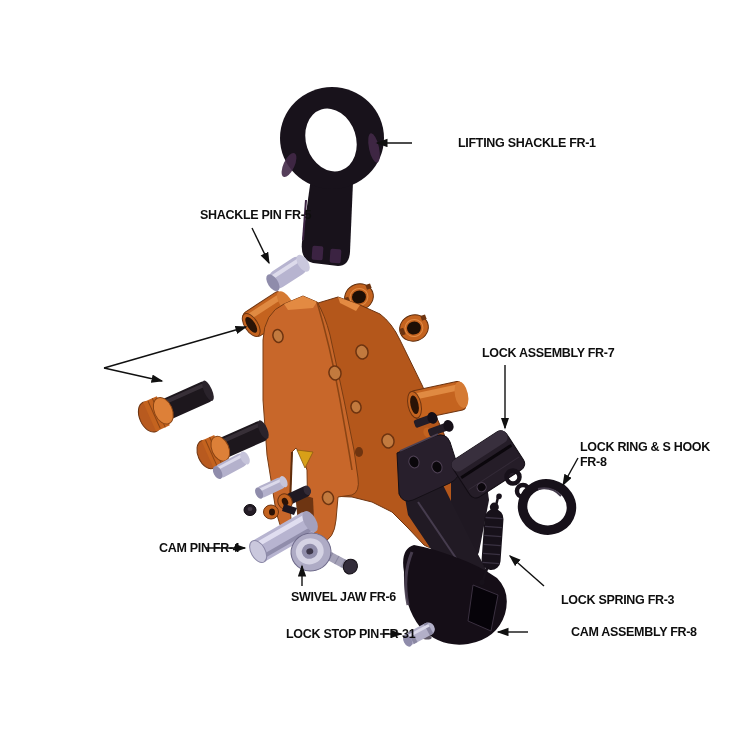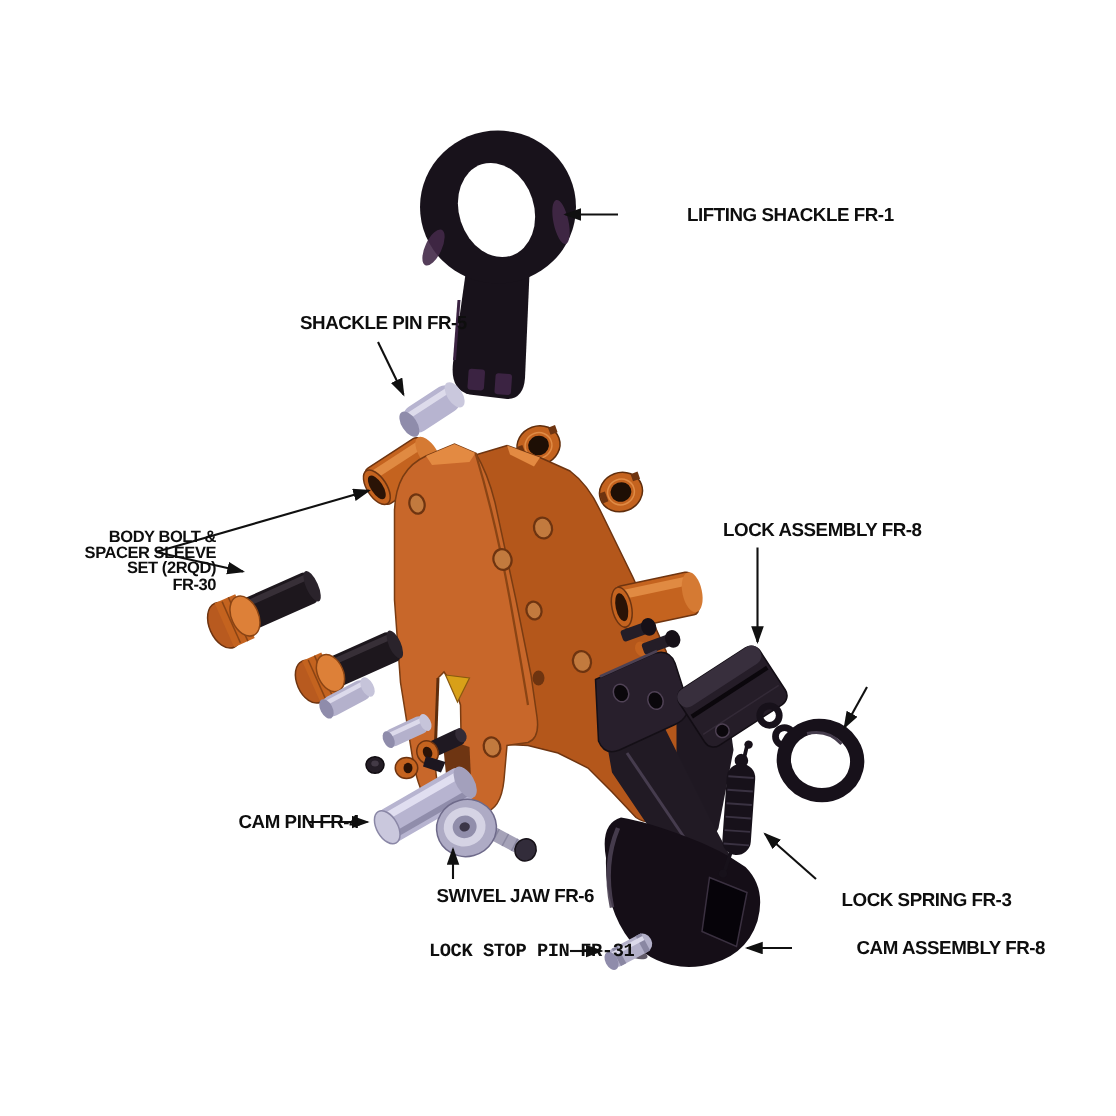--- a/index.html
+++ b/index.html
@@ -244,45 +244,43 @@
 </svg>
 
   <div class="lbl" style="left:416px;top:136px;">
     <span class="ln">LIFTING SHACKLE FR-1</span>
   </div>
 
   <div class="lbl" style="left:158px;top:208px;">
     <span class="ln">SHACKLE PIN FR-5</span>
   </div>
 
-  <div class="lbl block4" style="left:8px;top:353px;">
-    <span class="ln">BODY BOLT &amp;</span>
-    <span class="ln">SPACER SLEEVE</span>
-    <span class="ln">SET (2RQD)</span>
-    <span class="ln">FR-30</span>
-  </div>
 
   <div class="lbl" style="left:440px;top:346px;">
-    <span class="ln">LOCK ASSEMBLY FR-8</span>
-  </div>
-
+    <span class="ln">LOCK ASSEMBLY FR-7</span>
+  </div>
+
+  <div class="lbl block2" style="left:538px;top:440px;">
+    <span class="ln">LOCK RING &amp; S HOOK</span>
+    <span class="ln">FR-8</span>
+  </div>
 
   <div class="lbl" style="left:117px;top:541px;">
     <span class="ln">CAM PIN FR-4</span>
   </div>
 
   <div class="lbl" style="left:249px;top:590px;">
     <span class="ln">SWIVEL JAW FR-6</span>
   </div>
 
   <div class="lbl" style="left:519px;top:593px;">
     <span class="ln">LOCK SPRING FR-3</span>
   </div>
 
   <div class="lbl" style="left:529px;top:625px;">
     <span class="ln">CAM ASSEMBLY FR-8</span>
   </div>
 
-  <div class="lbl" style="left:244px;top:627px;font-family:Liberation Mono, monospace;">
+  <div class="lbl" style="left:244px;top:627px;">
     <span class="ln">LOCK STOP PIN FR-31</span>
   </div>
 
 </div>
 
 </body></html>

